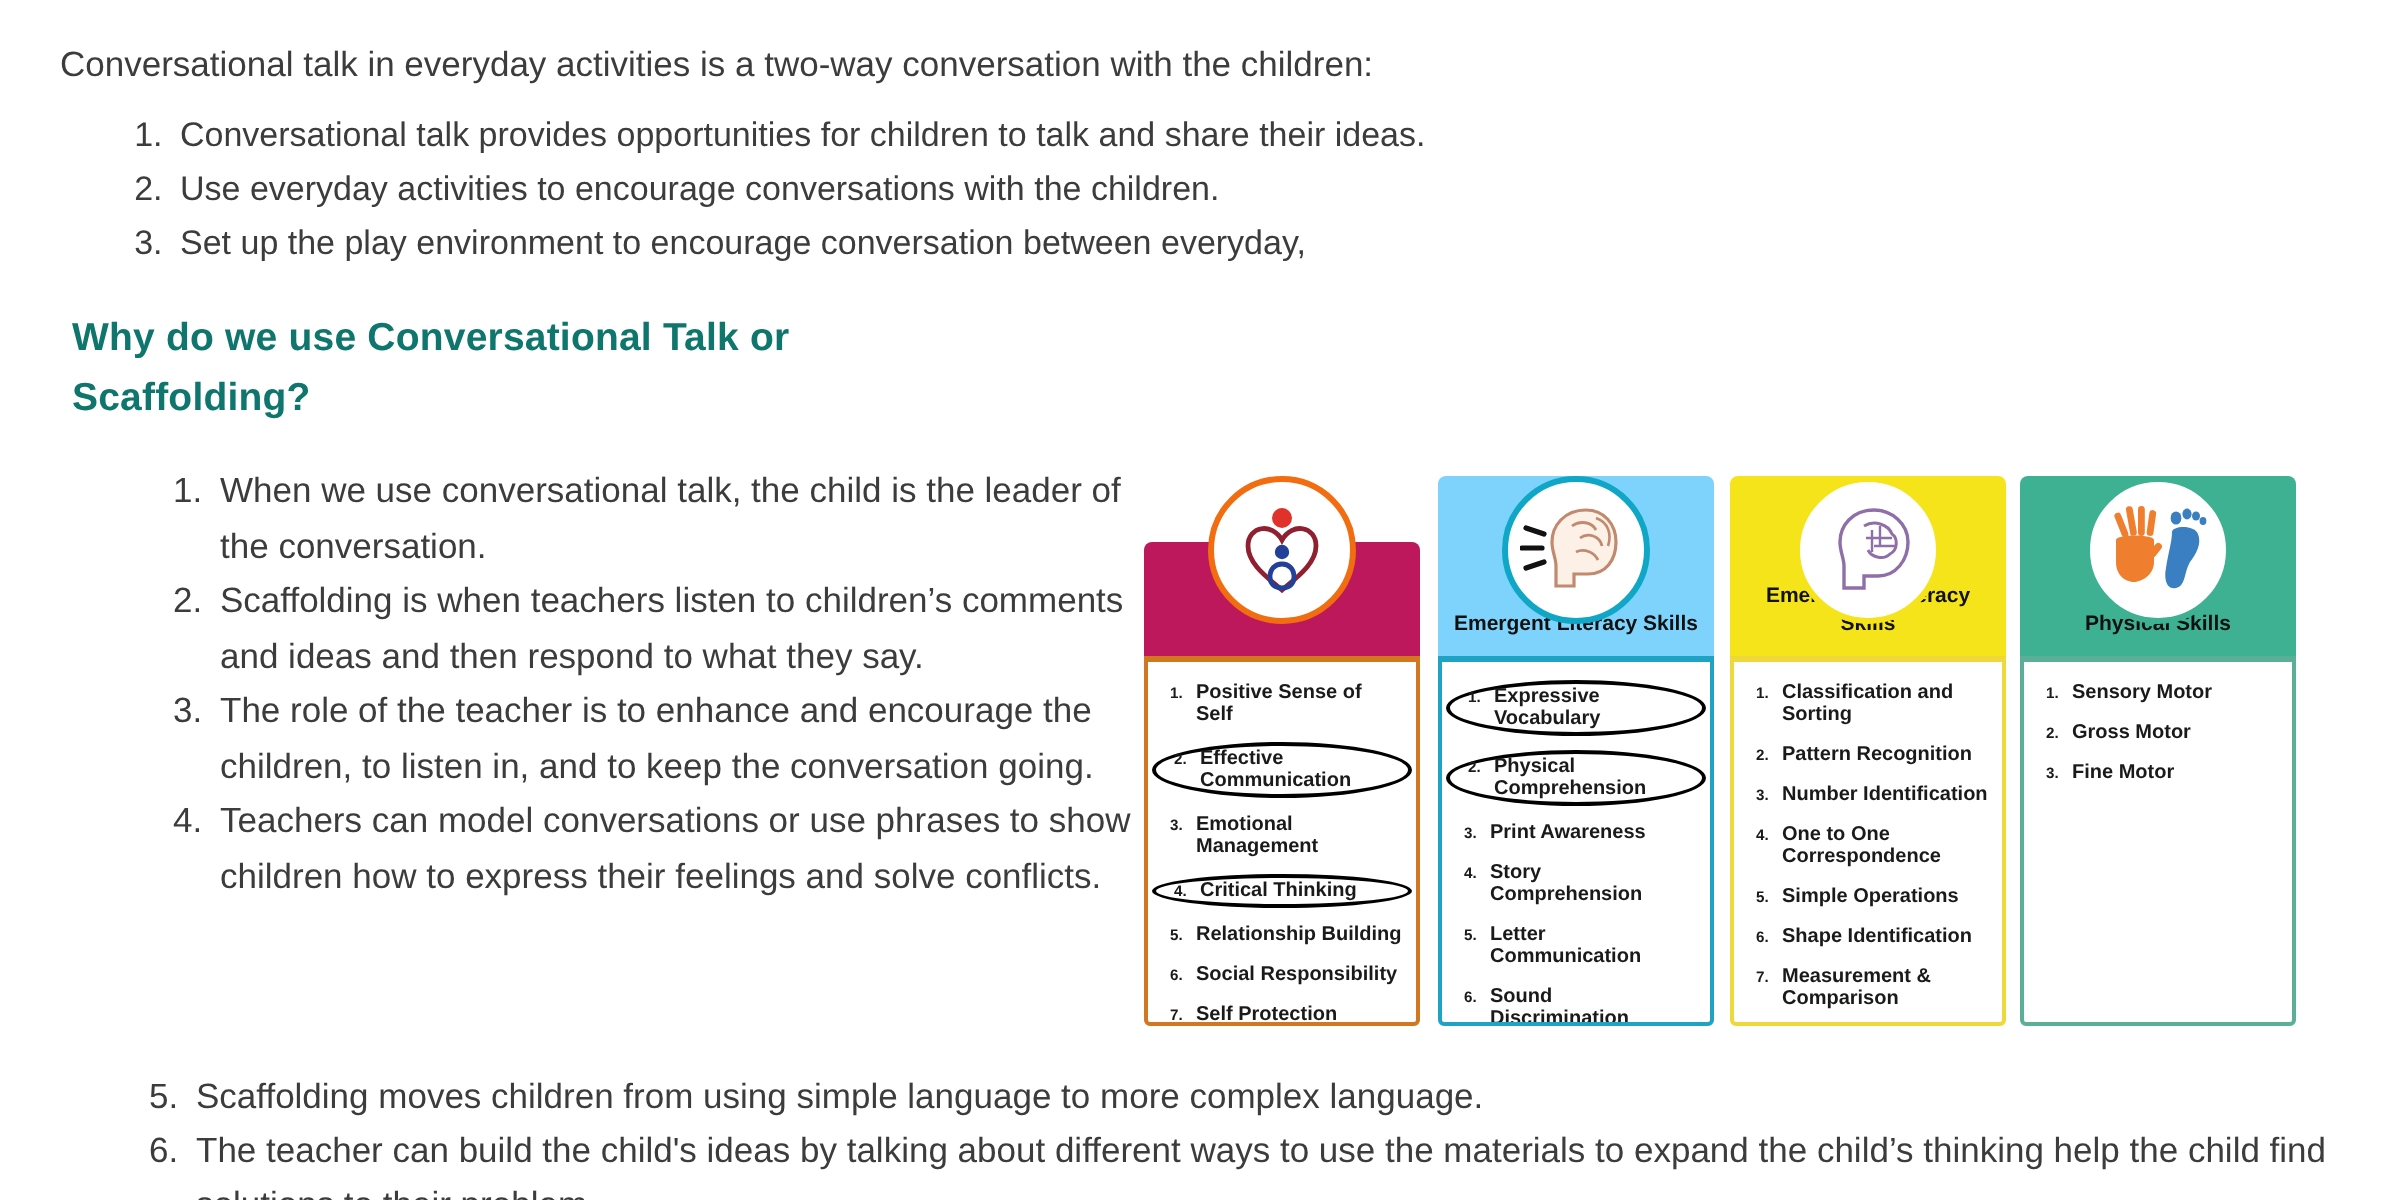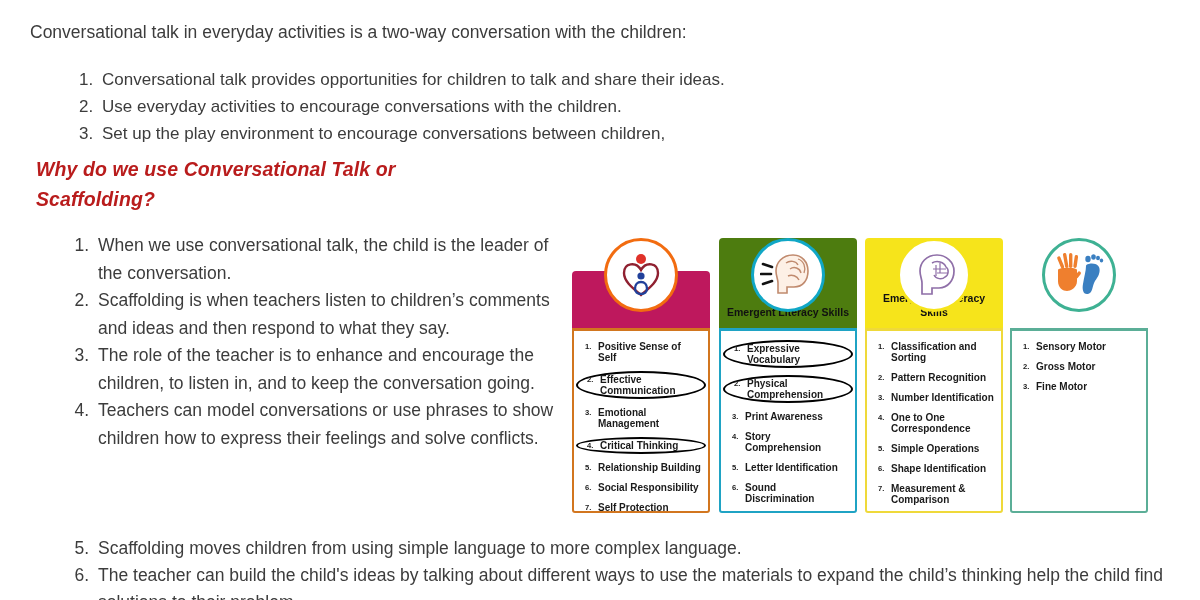--- a/index.html
+++ b/index.html
@@ -24,51 +24,50 @@
     font-size: 17.5px;
     color: #3c3c3c;
     line-height: 28px;
   }
 
   
   .top-list {
     position: absolute;
     left: 52px; top: 54px;
     width: 1100px;
-    margin: 12px; padding: 0 0 0 34px;
+    margin: 0; padding: 0 0 0 34px;
     list-style: decimal;
     font-size: 17px;
     color: #3c3c3c;
   }
   .top-list li { line-height: 27px; padding-left: 4px; }
 
   
   .heading {
     position: absolute;
-    color: #b91c1c;
+    color: #0f766e;
     font-size: 19.5px;
     font-weight: bold;
     line-height: 30px;
     letter-spacing: .1px;
-    font-style: italic;
   }
   #heading-left  { left: 36px;  top: 154px; width: 480px; }
   #heading-right { left: 555px; top: 154px; width: 400px; }
 
   
   .main-list {
     position: absolute;
     left: 56px; top: 232px;
     width: 510px;
     margin: 0; padding: 0 0 0 38px;
     list-style: decimal;
     font-size: 17.5px;
     color: #3c3c3c;
   }
-  .main-list li { line-height: 27.5px; padding-left: 4px; }
+  .main-list li { line-height: 27.5px; padding-left: 4px; margin-left: 12px; }
 
   
   .bottom-list {
     position: absolute;
     left: 56px; top: 535px;
     width: 1120px;
     margin: 0; padding: 0 0 0 38px;
     list-style: decimal;
     font-size: 17.5px;
     color: #3c3c3c;
@@ -171,21 +170,21 @@
 </head>
 <body>
 
 <div id="page">
 
   <p class="intro">Conversational talk in everyday activities is a two-way conversation with the children:</p>
 
   <ol class="top-list" id="top-list">
       <li>Conversational talk provides opportunities for children to talk and share their ideas.</li>
       <li>Use everyday activities to encourage conversations with the children.</li>
-      <li>Set up the play environment to encourage conversations between children,</li>
+      <li>Set up the play environment to encourage conversation between everyday,</li>
     </ol>
 
   <div class="heading" id="heading-left">Why do we use Conversational Talk or Scaffolding?</div>
 
   <ol class="main-list" id="main-list">
       <li>When we use conversational talk, the child is the leader of the conversation.</li>
       <li>Scaffolding is when teachers listen to children’s comments and ideas and then respond to what they say.</li>
       <li>The role of the teacher is to enhance and encourage the children, to listen in, and to keep the conversation going.</li>
       <li>Teachers can model conversations or use phrases to show children how to express their feelings and solve conflicts.</li>
     </ol>
@@ -233,21 +232,21 @@
         <div class="icon-badge" style="border-color: rgb(242, 108, 16);">
     <svg width="54" height="54" viewBox="0 0 54 54">
       <circle cx="27" cy="11" r="5" fill="#e0322a"></circle>
       <path d="M27 22 C22 13,10 15,10 25 C10 34,20 41,27 47 C34 41,44 34,44 25 C44 15,32 13,27 22 Z" fill="none" stroke="#8f2030" stroke-width="2.4"></path>
       <circle cx="27" cy="28" r="3.6" fill="#21409a"></circle>
       <path d="M27 34 C23.5 34,21 36.5,21 40.5 C21 44,23.5 46,27 46 C30.5 46,33 44,33 40.5 C33 36.5,30.5 34,27 34 Z" fill="none" stroke="#21409a" stroke-width="2.4"></path>
     </svg>
         </div>
       </div>
       <div class="card c1">
-        <div class="card-head" style="background: #4d7c0f;">
+        <div class="card-head" style="background: #7dd3fc;">
           <div class="card-title">Emergent Literacy Skills</div>
         </div>
         <div class="card-body" style="border-color: rgb(31, 163, 196);">
           <div class="skill-row circled">
             <span class="skill-num">1.</span>
             <span class="skill-label">Expressive Vocabulary</span>
           </div>
           <div class="skill-row circled">
             <span class="skill-num">2.</span>
             <span class="skill-label">Physical Comprehension</span>
@@ -255,21 +254,21 @@
           <div class="skill-row">
             <span class="skill-num">3.</span>
             <span class="skill-label">Print Awareness</span>
           </div>
           <div class="skill-row">
             <span class="skill-num">4.</span>
             <span class="skill-label">Story Comprehension</span>
           </div>
           <div class="skill-row">
             <span class="skill-num">5.</span>
-            <span class="skill-label">Letter Identification</span>
+            <span class="skill-label">Letter Communication</span>
           </div>
           <div class="skill-row">
             <span class="skill-num">6.</span>
             <span class="skill-label">Sound Discrimination</span>
           </div>
           <div class="skill-row">
             <span class="skill-num">7.</span>
             <span class="skill-label">Emergent Writing</span>
           </div>
         </div>
@@ -324,20 +323,23 @@
         <div class="icon-badge" style="border-color: rgb(246, 228, 27);">
     <svg width="56" height="52" viewBox="0 0 56 52">
       <path d="M31 6 C20 6,14 14,14 22 C14 27,16 30,16 34 L16 45 L26 45 L26 39 L33 39
                C42 39,48 31,48 22 C48 13,40 6,31 6 Z" fill="#ffffff" stroke="#8f6fa8" stroke-width="1.7"></path>
       <path d="M26 14 C31 11,38 13,40 18 C43 20,43 26,39 28 C36 31,30 30,28 26" fill="none" stroke="#8f6fa8" stroke-width="1.5"></path>
       <path d="M30 16 L30 27 M34 14 L34 24 M27 20 L40 20 M31 24 L42 24" fill="none" stroke="#8f6fa8" stroke-width="1.2"></path>
     </svg>
         </div>
       </div>
       <div class="card c3">
+        <div class="card-head" style="background: rgb(62, 177, 147);">
+          <div class="card-title">Physical Skills</div>
+        </div>
         <div class="card-body" style="border-color: rgb(91, 174, 151);">
           <div class="skill-row">
             <span class="skill-num">1.</span>
             <span class="skill-label">Sensory Motor</span>
           </div>
           <div class="skill-row">
             <span class="skill-num">2.</span>
             <span class="skill-label">Gross Motor</span>
           </div>
           <div class="skill-row">

